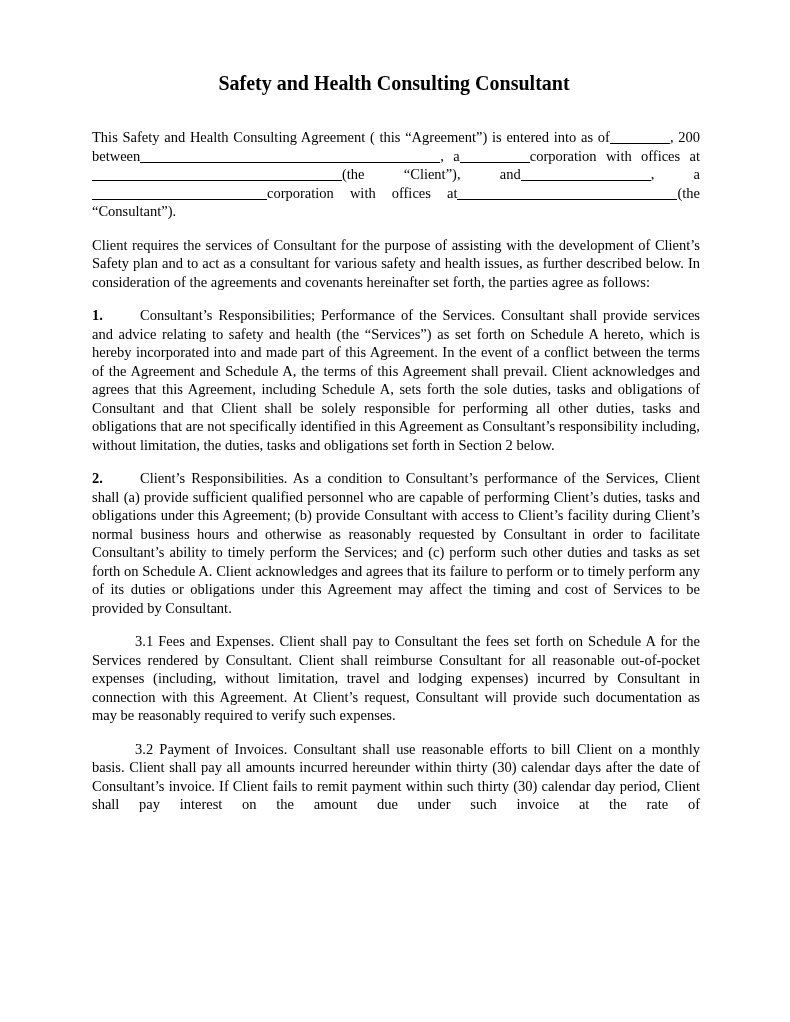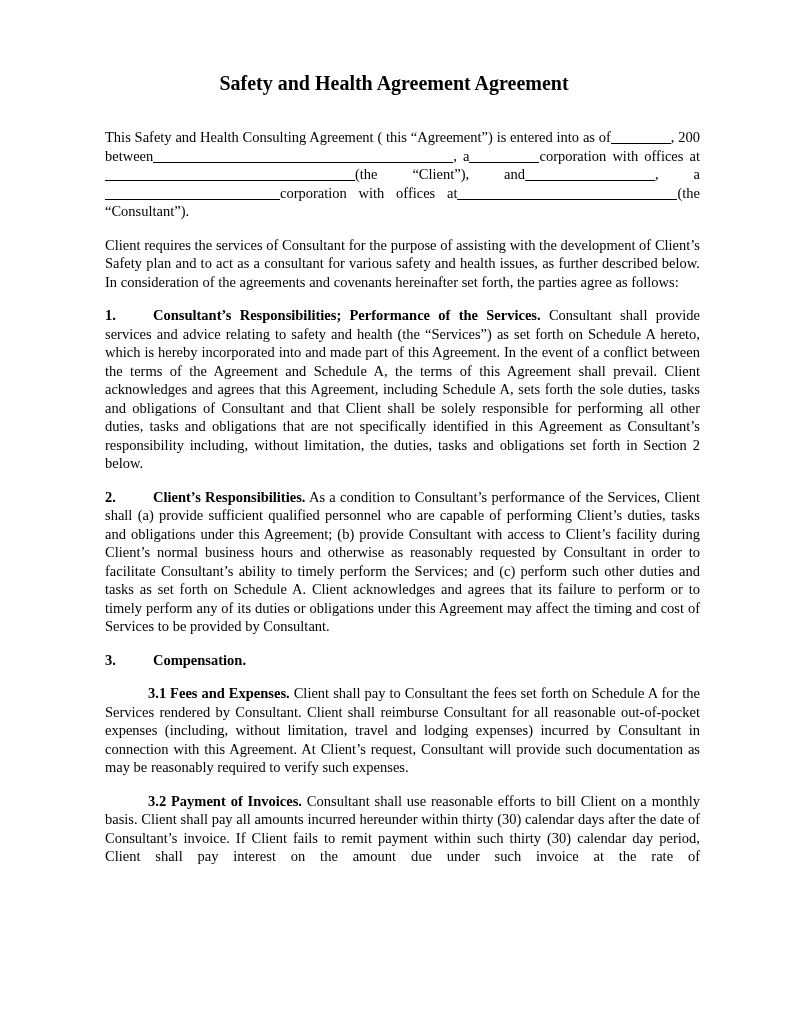--- a/index.html
+++ b/index.html
@@ -25,28 +25,28 @@
     font-size: 20px;
     font-weight: bold;
     text-align: center;
     margin: 0 0 32px 0;
     line-height: 26px;
   }
   .para {
     font-size: 14.5px;
     line-height: 18.5px;
     text-align: justify;
-    margin: 0 0 15px 17px;
+    margin: 0 0 15px 4px;
   }
   .secnum {
     display: inline-block;
     width: 48px;
     font-weight: bold;
   }
-  b { font-weight: bold; }
+  b { font-weight: normal; }
   .u { }
   .indent { text-indent: 43px; }
   .justify-last { text-align-last: justify; }
   .blank {
     display: inline-block;
     height: 12px;
     border-bottom: 1px solid #000000;
     vertical-align: -2px;
   }
   .bw-date   { width: 60px; }
@@ -55,29 +55,28 @@
   .bw-addr   { width: 250px; }
   .bw-cname  { width: 130px; }
   .bw-cstate { width: 175px; }
   .bw-caddr  { width: 220px; }
 </style>
 </head>
 <body>
 
 <div class="page">
 
-  <h1 class="title">Safety and Health Agreement Agreement</h1>
+  <h1 class="title">Safety and Health Consulting Consultant</h1>
 
   <p class="para"><span>This Safety and Health Consulting Agreement ( this “Agreement”) is entered into as of</span><span class="blank bw-date"></span><span>, 200 between</span><span class="blank bw-name"></span><span>, a</span><span class="blank bw-state"></span><span>corporation with offices at</span><span class="blank bw-addr"></span><span>(the “Client”), and</span><span class="blank bw-cname"></span><span>, a</span><span class="blank bw-cstate"></span><span>corporation with offices at</span><span class="blank bw-caddr"></span><span>(the “Consultant”).</span></p>
 
   <p class="para">Client requires the services of Consultant for the purpose of assisting with the development of Client’s Safety plan and to act as a consultant for various safety and health issues, as further described below. In consideration of the agreements and covenants hereinafter set forth, the parties agree as follows:</p>
 
   <p class="para"><span class="secnum">1.</span><b>Consultant’s Responsibilities; Performance of the Services.</b><span> Consultant shall provide services and advice relating to safety and health (the “Services”) as set forth on </span><span class="u">Schedule A</span><span> hereto, which is hereby incorporated into and made part of this Agreement. In the event of a conflict between the terms of the Agreement and </span><span class="u">Schedule A</span><span>, the terms of this Agreement shall prevail. Client acknowledges and agrees that this Agreement, including </span><span class="u">Schedule A</span><span>, sets forth the sole duties, tasks and obligations of Consultant and that Client shall be solely responsible for performing all other duties, tasks and obligations that are not specifically identified in this Agreement as Consultant’s responsibility including, without limitation, the duties, tasks and obligations set forth in Section 2 below.</span></p>
 
   <p class="para"><span class="secnum">2.</span><b>Client’s Responsibilities.</b><span> As a condition to Consultant’s performance of the Services, Client shall (a) provide sufficient qualified personnel who are capable of performing Client’s duties, tasks and obligations under this Agreement; (b) provide Consultant with access to Client’s facility during Client’s normal business hours and otherwise as reasonably requested by Consultant in order to facilitate Consultant’s ability to timely perform the Services; and (c) perform such other duties and tasks as set forth on </span><span class="u">Schedule A</span><span>. Client acknowledges and agrees that its failure to perform or to timely perform any of its duties or obligations under this Agreement may affect the timing and cost of Services to be provided by Consultant.</span></p>
 
-  <p class="para"><span class="secnum">3.</span><b>Compensation.</b></p>
 
   <p class="para indent"><b>3.1 Fees and Expenses.</b><span> Client shall pay to Consultant the fees set forth on </span><span class="u">Schedule A</span><span> for the Services rendered by Consultant. Client shall reimburse Consultant for all reasonable out-of-pocket expenses (including, without limitation, travel and lodging expenses) incurred by Consultant in connection with this Agreement. At Client’s request, Consultant will provide such documentation as may be reasonably required to verify such expenses.</span></p>
 
   <p class="para indent justify-last"><b>3.2 Payment of Invoices.</b><span> Consultant shall use reasonable efforts to bill Client on a monthly basis. Client shall pay all amounts incurred hereunder within thirty (30) calendar days after the date of Consultant’s invoice. If Client fails to remit payment within such thirty (30) calendar day period, Client shall pay interest on the amount due under such invoice at the rate of</span></p>
 
 </div>
 
 </body></html>

